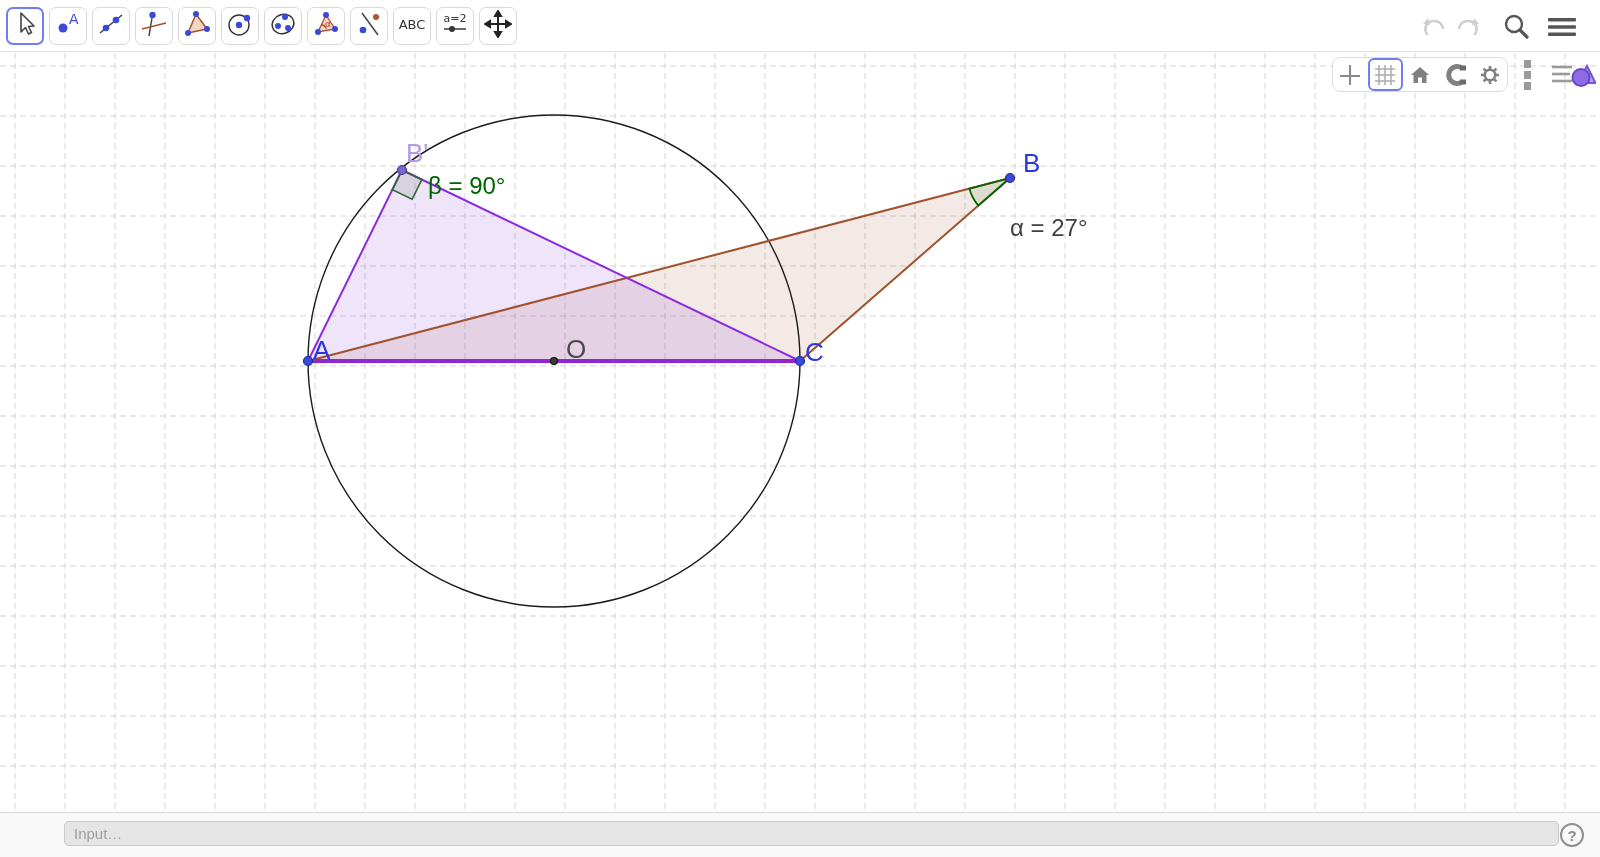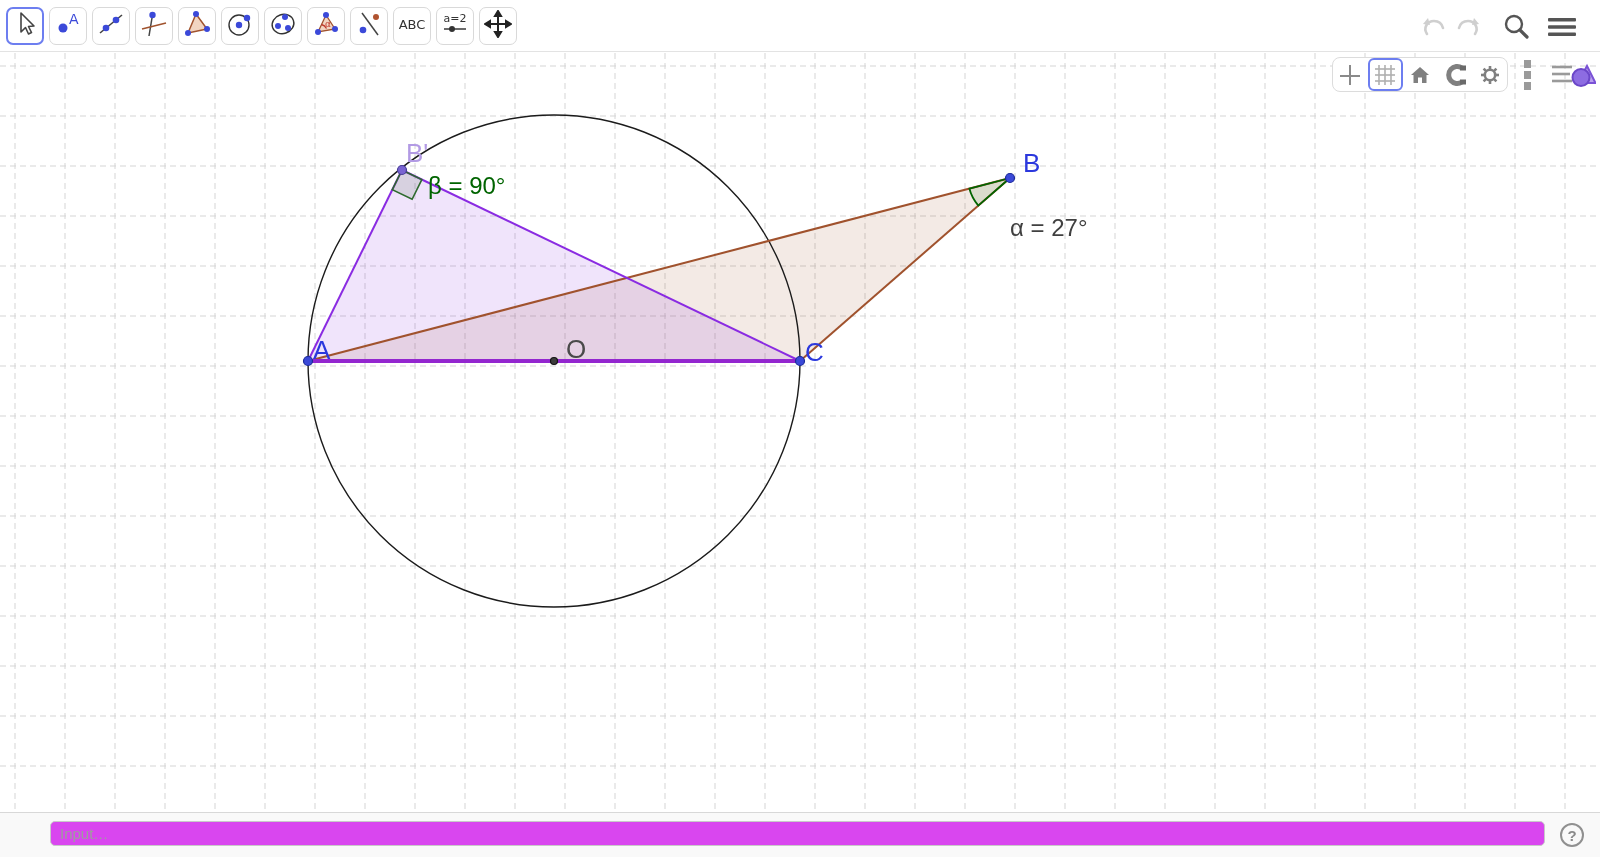--- a/index.html
+++ b/index.html
@@ -34,22 +34,22 @@
   #canvas { position:absolute; left:0; top:52px; width:1600px; height:760px;
             background:#fff; z-index:1; }
   #geo { position:absolute; left:0; top:0; }
   #labels { position:absolute; left:0; top:52px; width:1600px; height:760px;
             z-index:5; pointer-events:none; }
   .geo-label { position:absolute; white-space:nowrap; pointer-events:auto; cursor:default; }
 
   
   #bottombar { position:absolute; left:0; top:812px; width:1600px; height:45px;
                background:#f9f9f9; border-top:1px solid #d8d8d8; z-index:30; }
-  #input-field { position:absolute; left:50px; top:8px; width:1495px; height:25px;
-                 border:1px solid #c9c9c9; border-radius:5px; background:#d946ef;
+  #input-field { position:absolute; left:64px; top:8px; width:1495px; height:25px;
+                 border:1px solid #c9c9c9; border-radius:5px; background:#e5e5e5;
                  font-size:15px; padding:0 9px; color:#333;
                  font-family:"Liberation Sans","DejaVu Sans",sans-serif; }
   #input-field::placeholder { color:#9e9e9e; }
   #help-btn { position:absolute; left:1560px; top:10px; width:24px; height:24px;
               border:2px solid #909090; border-radius:50%; color:#8a8a8a;
               font-size:15px; font-weight:bold; display:flex; align-items:center;
               justify-content:center; background:transparent; cursor:pointer; }
 </style>
 </head>
 <body>

